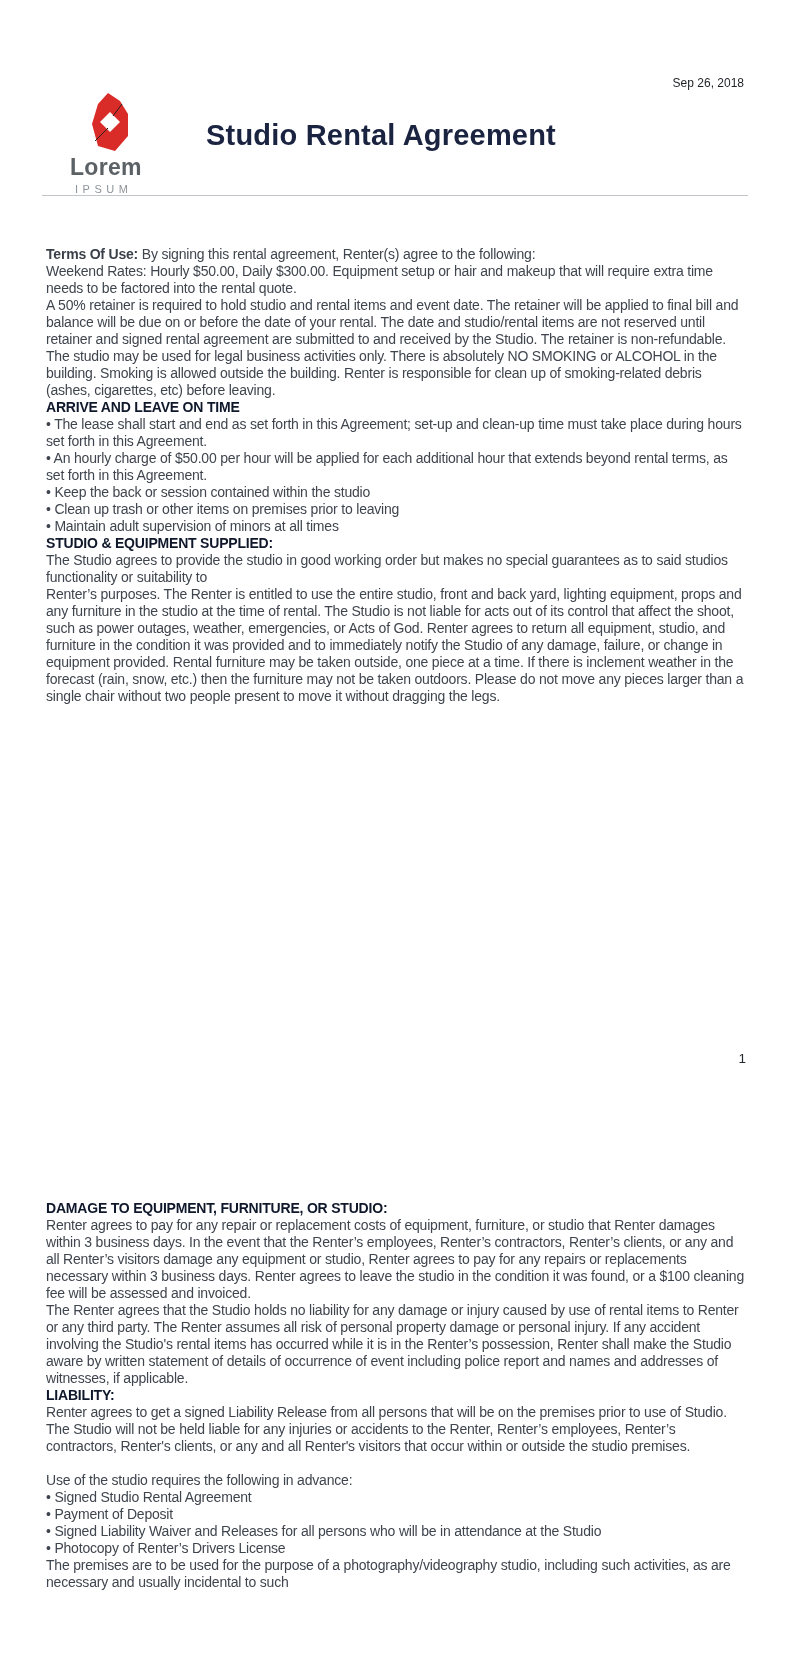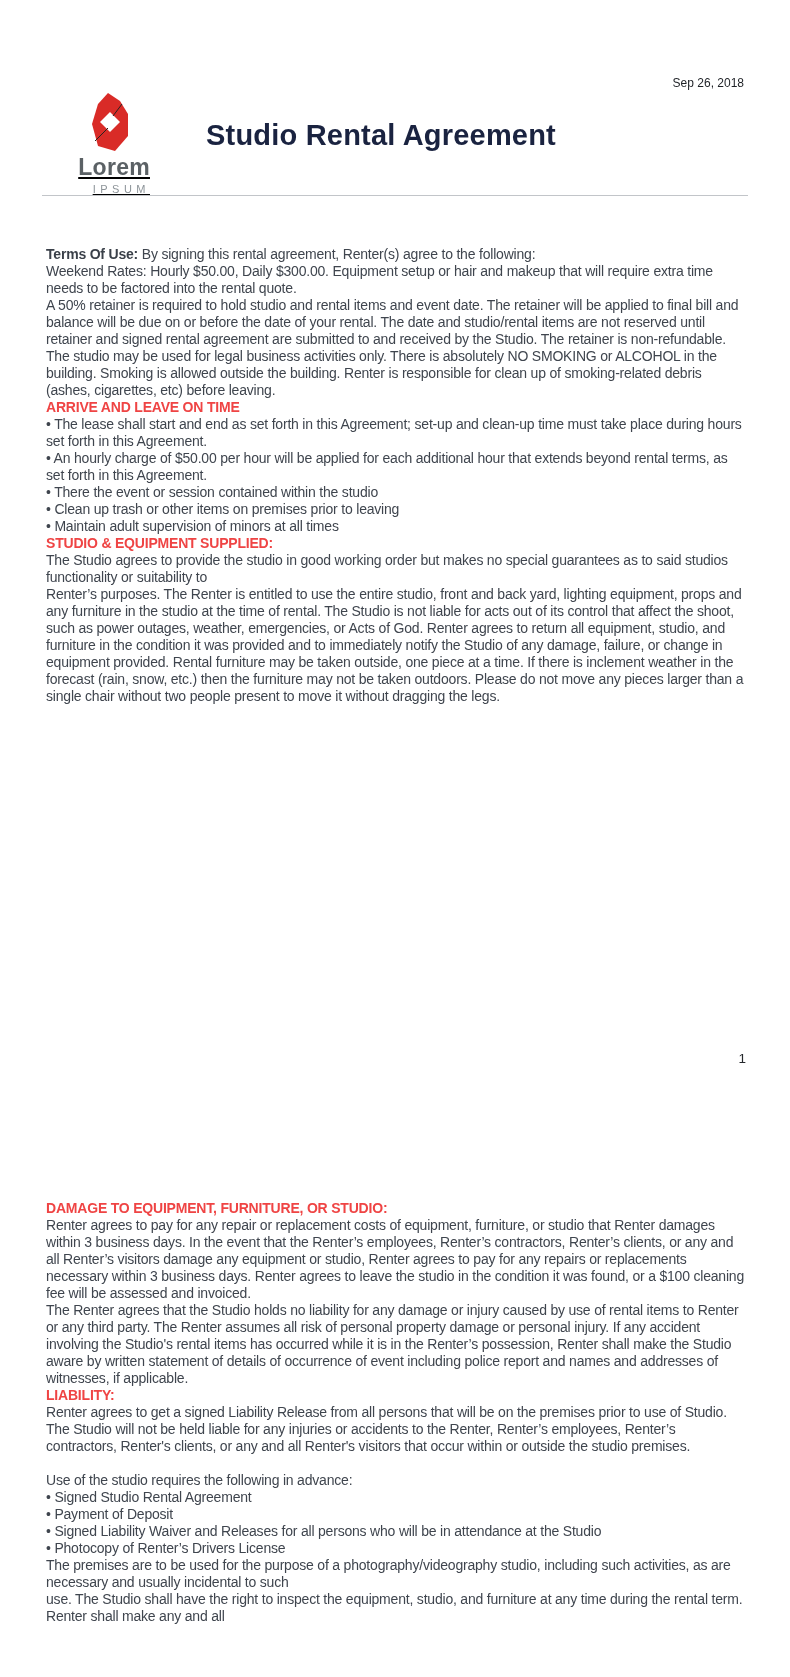--- a/index.html
+++ b/index.html
@@ -4,38 +4,38 @@
 <style>
   html,body{margin:0;padding:0;background:#ffffff;}
   .page{
     position:relative;width:790px;height:1677px;background:#ffffff;overflow:hidden;
     font-family:"Liberation Sans",sans-serif;
   }
   .date{
     position:absolute;top:76px;right:46px;
     font-size:12px;color:#1e2126;
   }
-  .logo{position:absolute;left:70px;top:92px;width:80px;text-align:right;text-decoration:underline;}
+  .logo{position:absolute;left:70px;top:92px;width:80px;text-align:left;}
   .logo svg{display:block;margin:0 auto;}
   .logo-name{font-size:23px;font-weight:700;color:#5b6165;margin-top:1px;letter-spacing:.3px;}
   .logo-sub{font-size:11px;color:#8d9499;letter-spacing:4.5px;margin-top:2px;padding-left:5px;}
   .title{
     position:absolute;left:0;right:0;top:119px;margin:0;text-align:center;
     transform:translateX(-14px);
     font-size:29px;font-weight:700;color:#1a2340;letter-spacing:.2px;
   }
   .rule{position:absolute;top:195px;left:42px;right:42px;border-top:1px solid #c2c5c9;}
   .body{
     position:absolute;left:46px;width:700px;
     font-size:14px;letter-spacing:-0.2px;line-height:17px;color:#3f454e;
   }
   .body1{top:246px;}
   .body2{top:1200px;}
   .para{margin:0;}
-  .para.bold{font-weight:700;color:#ef4444;}
+  .para.bold{font-weight:700;color:#0f172a;}
   .para strong{font-weight:700;color:#3a4049;}
   .para.spacer{height:17px;}
   .pagenum{position:absolute;top:1051px;right:44px;font-size:13.5px;color:#25282c;}
 </style>
 </head>
 <body>
 
 <div class="page">
 
   <div class="date">Sep 26, 2018</div>
@@ -56,21 +56,21 @@
   <div class="rule"></div>
 
   <div class="body body1" id="body1">
       <p class="para"><strong>Terms Of Use:</strong>  By signing this rental agreement, Renter(s) agree to the following:</p>
       <p class="para">Weekend Rates: Hourly $50.00, Daily $300.00. Equipment setup or hair and makeup that will require extra time needs to be factored into the rental quote.</p>
       <p class="para">A 50% retainer is required to hold studio and rental items and event date. The retainer will be applied to final bill and balance will be due on or before the date of your rental. The date and studio/rental items are not reserved until retainer and signed rental agreement are submitted to and received by the Studio. The retainer is non-refundable.</p>
       <p class="para">The studio may be used for legal business activities only. There is absolutely NO SMOKING or ALCOHOL in the building. Smoking is allowed outside the building. Renter is responsible for clean up of smoking-related debris (ashes, cigarettes, etc) before leaving.</p>
       <p class="para bold">ARRIVE AND LEAVE ON TIME</p>
       <p class="para">• The lease shall start and end as set forth in this Agreement; set-up and clean-up time must take place during hours set forth in this Agreement.</p>
       <p class="para">• An hourly charge of $50.00 per hour will be applied for each additional hour that extends beyond rental terms, as set forth in this Agreement.</p>
-      <p class="para">• There the event or session contained within the studio</p>
+      <p class="para">• Keep the back or session contained within the studio</p>
       <p class="para">• Clean up trash or other items on premises prior to leaving</p>
       <p class="para">• Maintain adult supervision of minors at all times</p>
       <p class="para bold">STUDIO &amp; EQUIPMENT SUPPLIED:</p>
       <p class="para">The Studio agrees to provide the studio in good working order but makes no special guarantees as to said studios functionality or suitability to</p>
       <p class="para">Renter’s purposes. The Renter is entitled to use the entire studio, front and back yard, lighting equipment, props and any furniture in the studio at the time of rental. The Studio is not liable for acts out of its control that affect the shoot, such as power outages, weather, emergencies, or Acts of God. Renter agrees to return all equipment, studio, and furniture in the condition it was provided and to immediately notify the Studio of any damage, failure, or change in equipment provided. Rental furniture may be taken outside, one piece at a time. If there is inclement weather in the forecast (rain, snow, etc.) then the furniture may not be taken outdoors. Please do not move any pieces larger than a single chair without two people present to move it without dragging the legs.</p>
     </div>
 
   <div class="pagenum">1</div>
 
   <div class="body body2" id="body2">
@@ -79,16 +79,15 @@
       <p class="para">The Renter agrees that the Studio holds no liability for any damage or injury caused by use of rental items to Renter or any third party. The Renter assumes all risk of personal property damage or personal injury. If any accident involving the Studio's rental items has occurred while it is in the Renter’s possession, Renter shall make the Studio aware by written statement of details of occurrence of event including police report and names and addresses of witnesses, if applicable.</p>
       <p class="para bold">LIABILITY:</p>
       <p class="para">Renter agrees to get a signed Liability Release from all persons that will be on the premises prior to use of Studio. The Studio will not be held liable for any injuries or accidents to the Renter, Renter’s employees, Renter’s contractors, Renter's clients, or any and all Renter's visitors that occur within or outside the studio premises.</p>
       <p class="para spacer"></p>
       <p class="para">Use of the studio requires the following in advance:</p>
       <p class="para">• Signed Studio Rental Agreement</p>
       <p class="para">• Payment of Deposit</p>
       <p class="para">• Signed Liability Waiver and Releases for all persons who will be in attendance at the Studio</p>
       <p class="para">• Photocopy of Renter’s Drivers License</p>
       <p class="para">The premises are to be used for the purpose of a photography/videography studio, including such activities, as are necessary and usually incidental to such</p>
-      <p class="para">use. The Studio shall have the right to inspect the equipment, studio, and furniture at any time during the rental term. Renter shall make any and all</p>
     </div>
 
 </div>
 
 </body></html>

